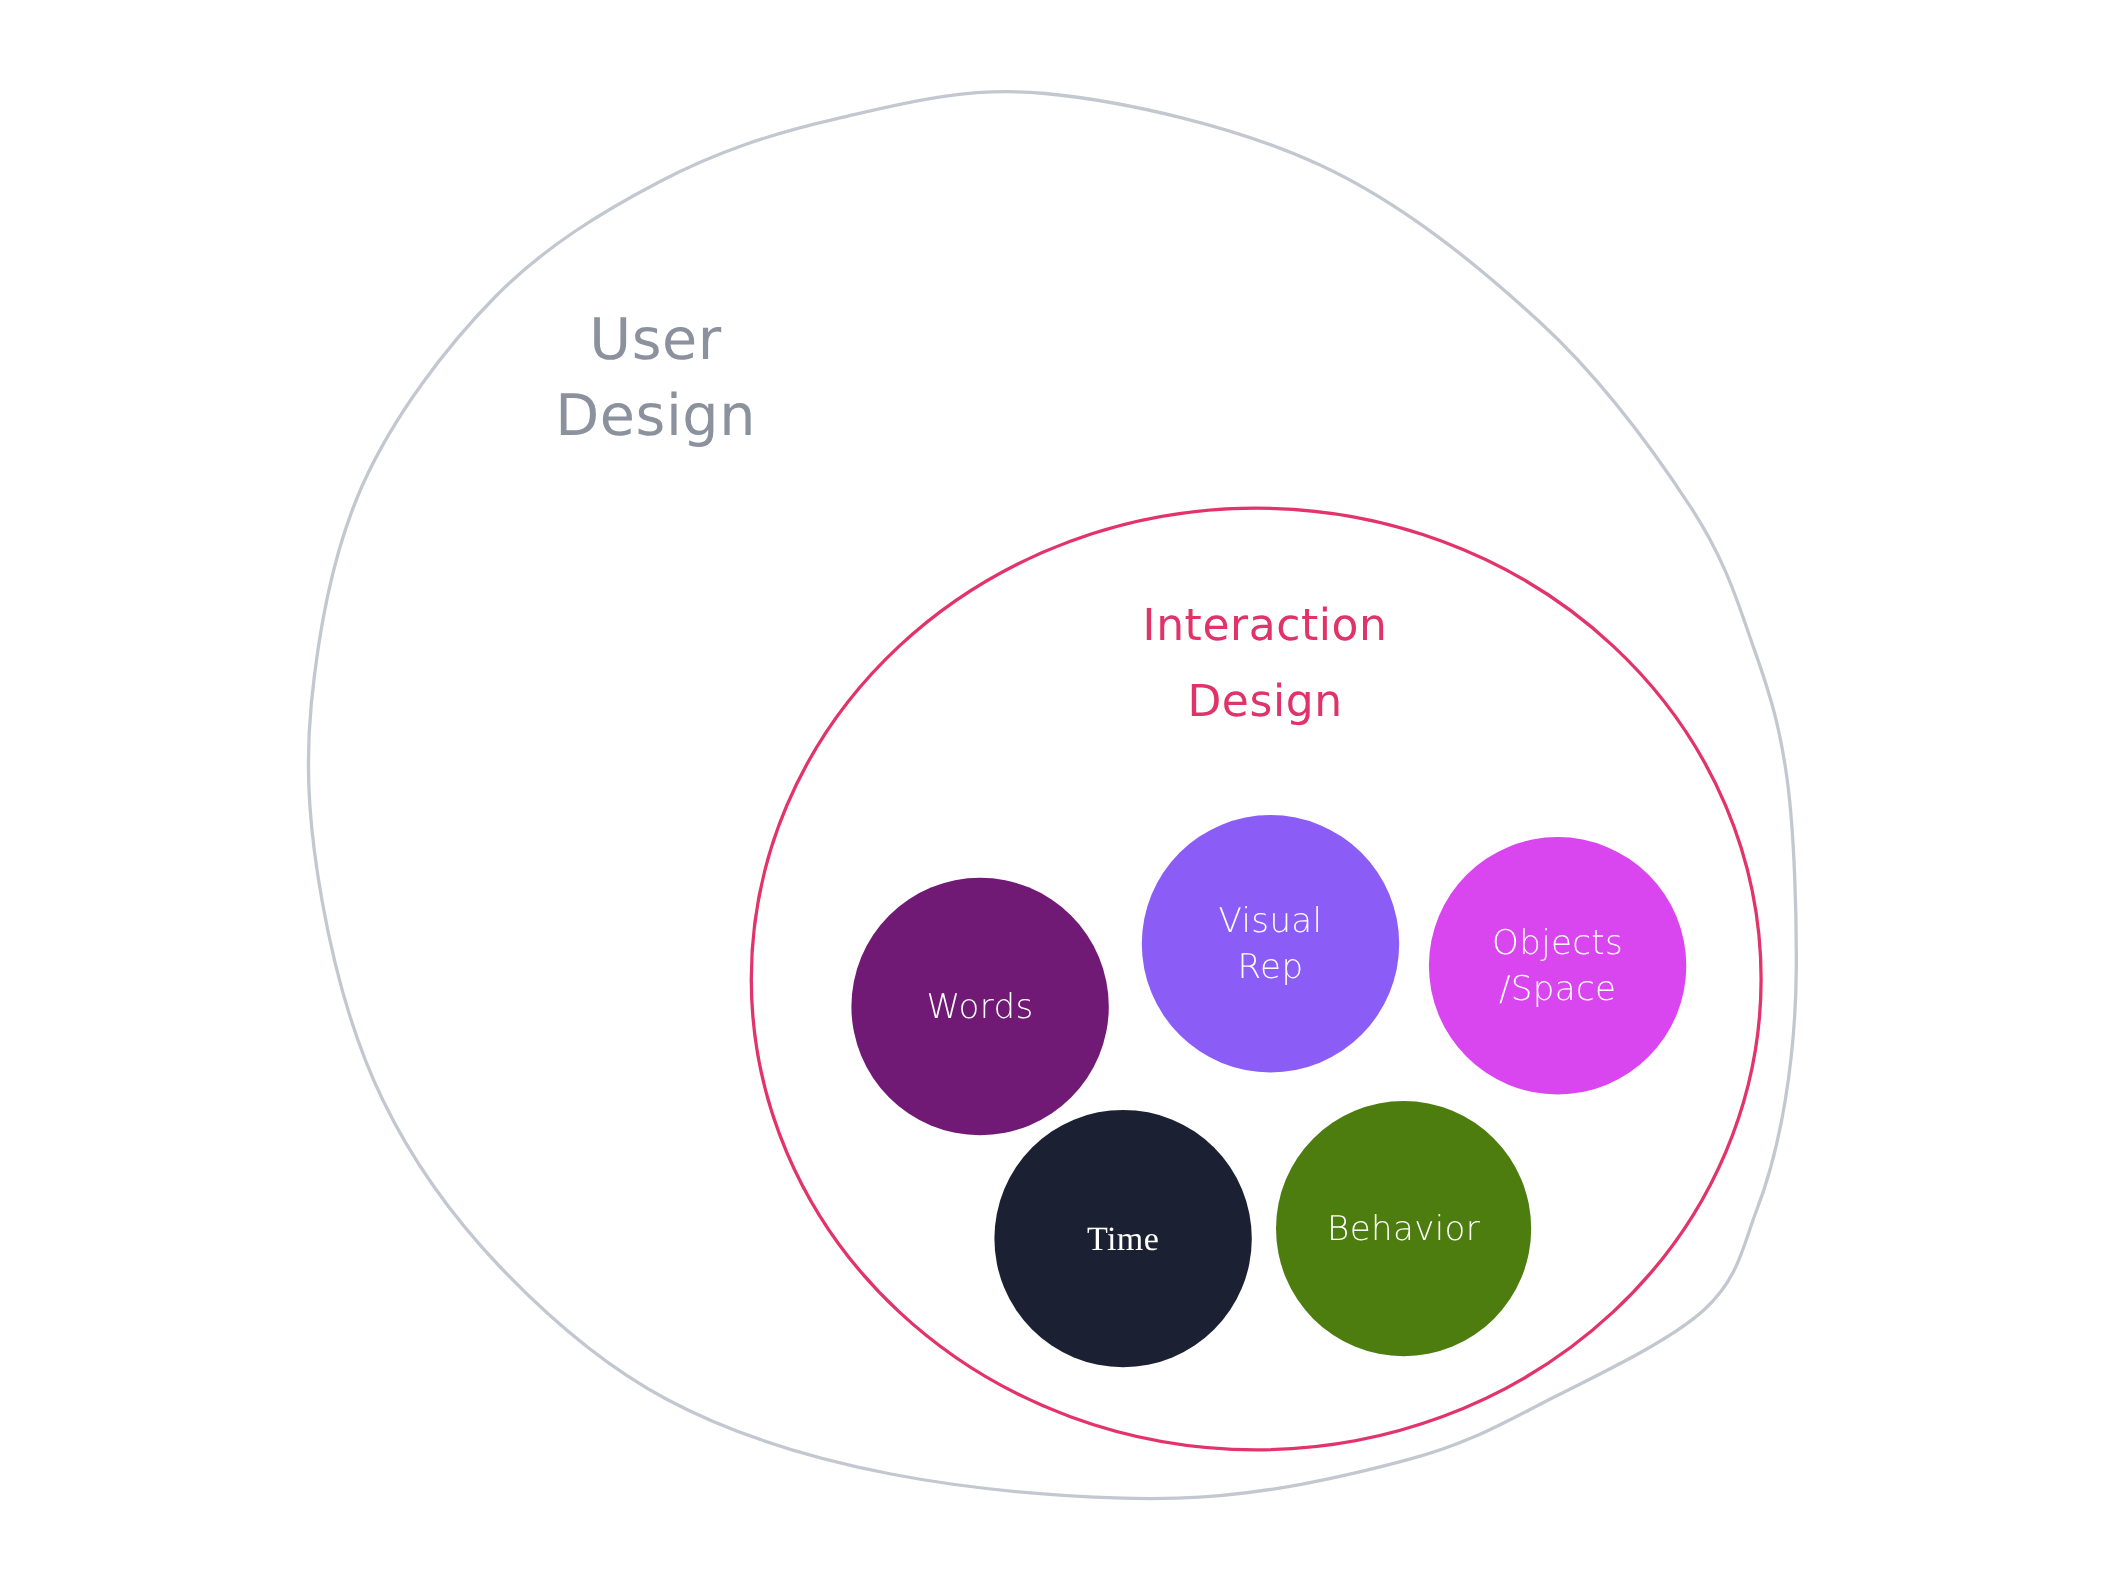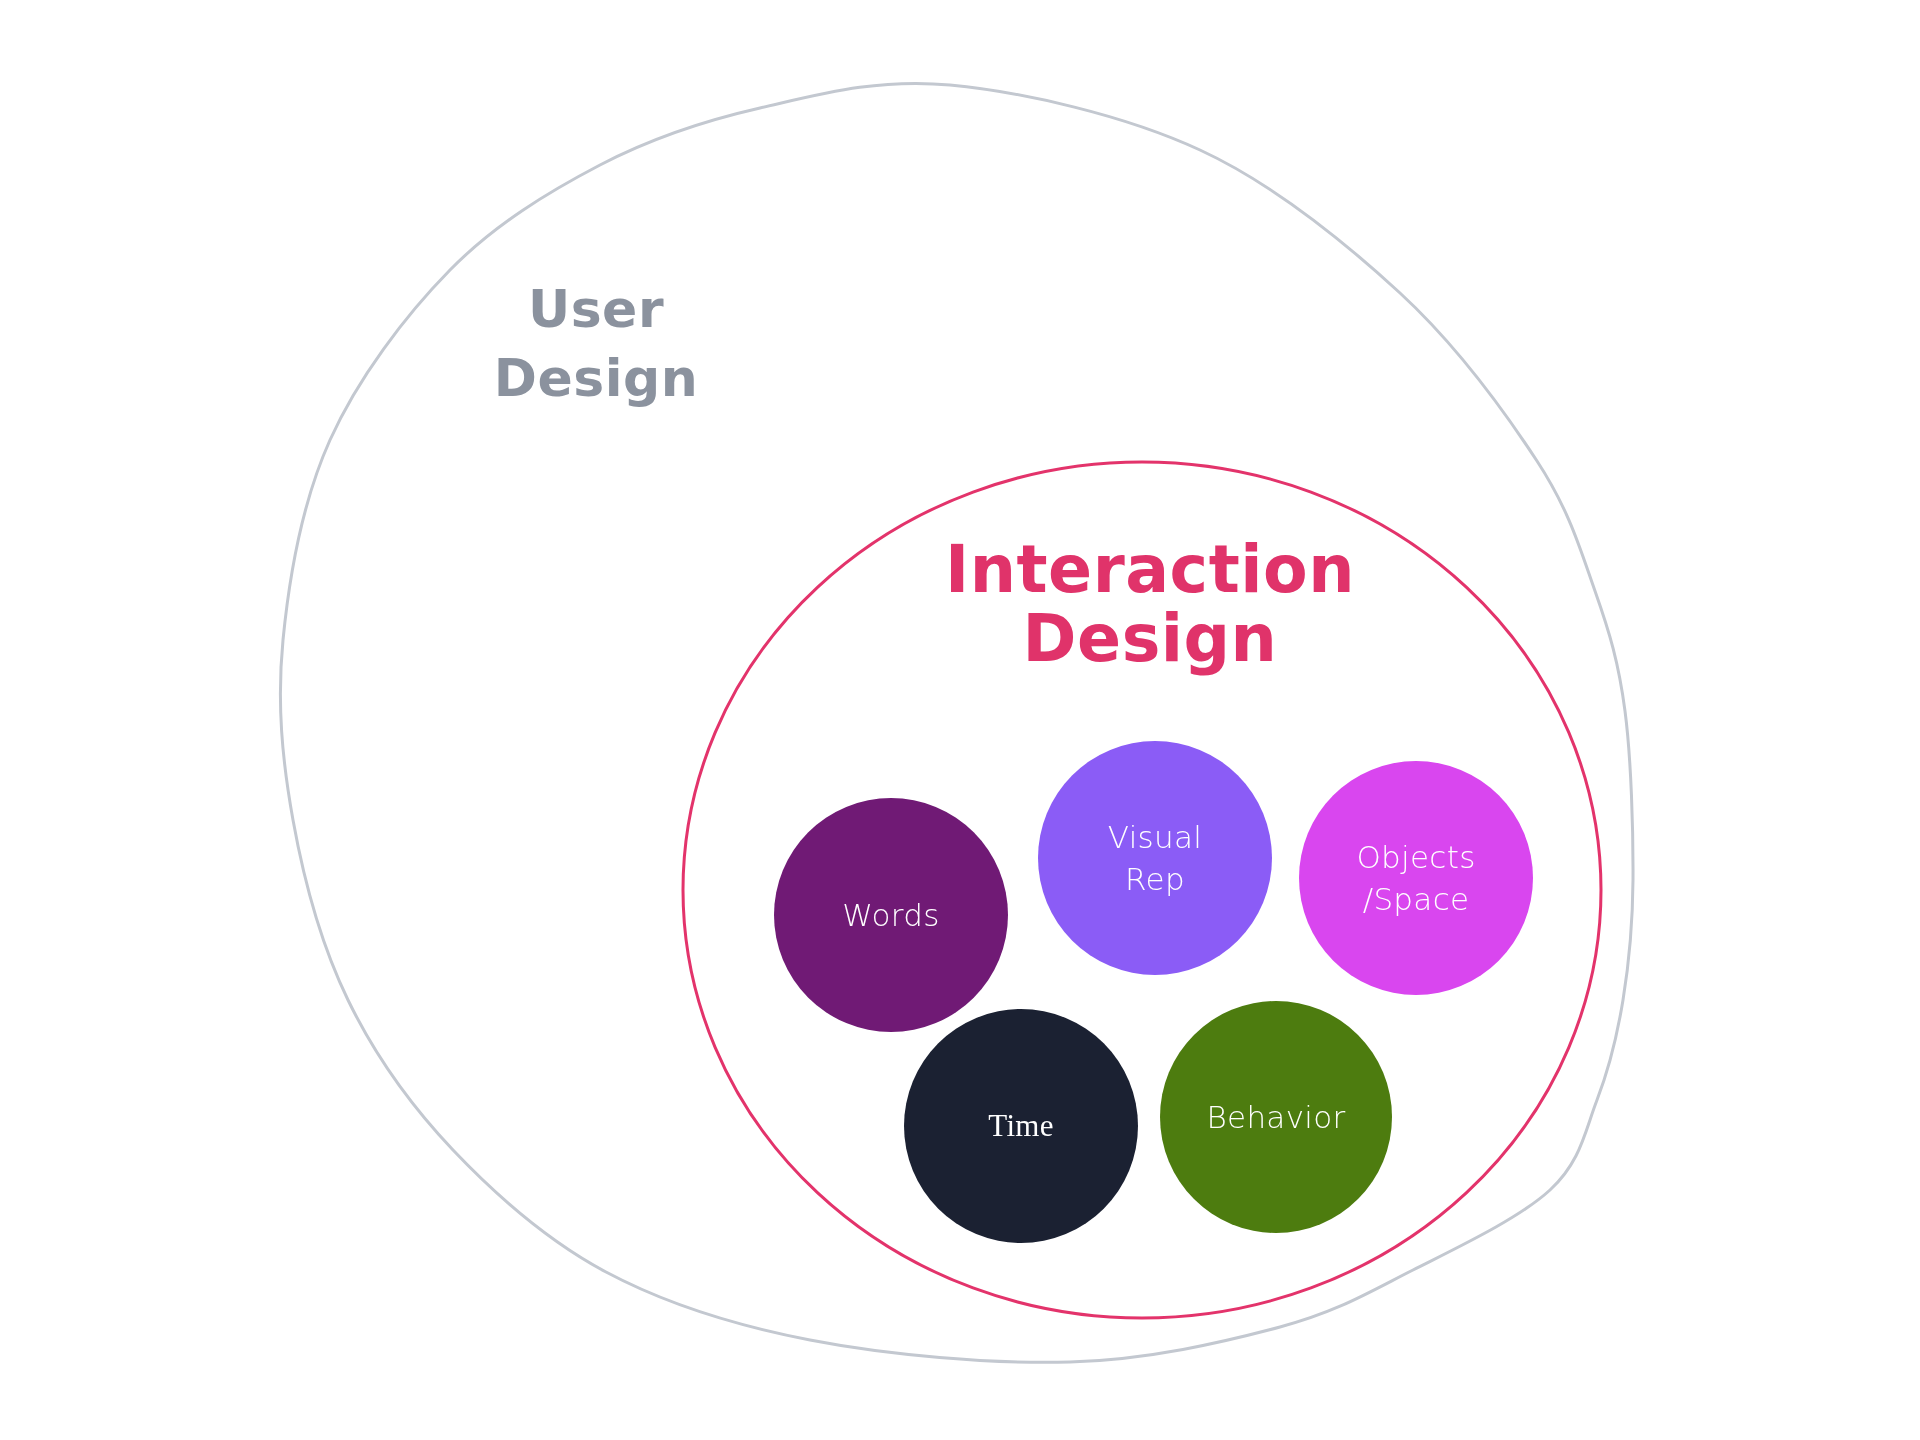--- a/index.html
+++ b/index.html
@@ -27,33 +27,33 @@
       stroke-width: 3;
     }
     .ixd-ellipse {
       fill: none;
       stroke: #e3336b;
       stroke-width: 3;
     }
     .label {
       position: absolute;
       text-align: center;
-      font-weight: 700;
+      font-weight: 400;
       white-space: nowrap;
       transform: translateX(-50%);
     }
     .ux-label {
       color: #8b929e;
       font-size: 52px;
       line-height: 69px;
       letter-spacing: 0.5px;
     }
     .ixd-label {
       color: #e0336a;
-      font-size: 65px;
+      font-size: 40px;
       line-height: 69px;
       letter-spacing: 0.5px;
     }
     .bubble {
       position: absolute;
       border-radius: 50%;
       background: #1b2132;
       display: flex;
       align-items: center;
       justify-content: center;

